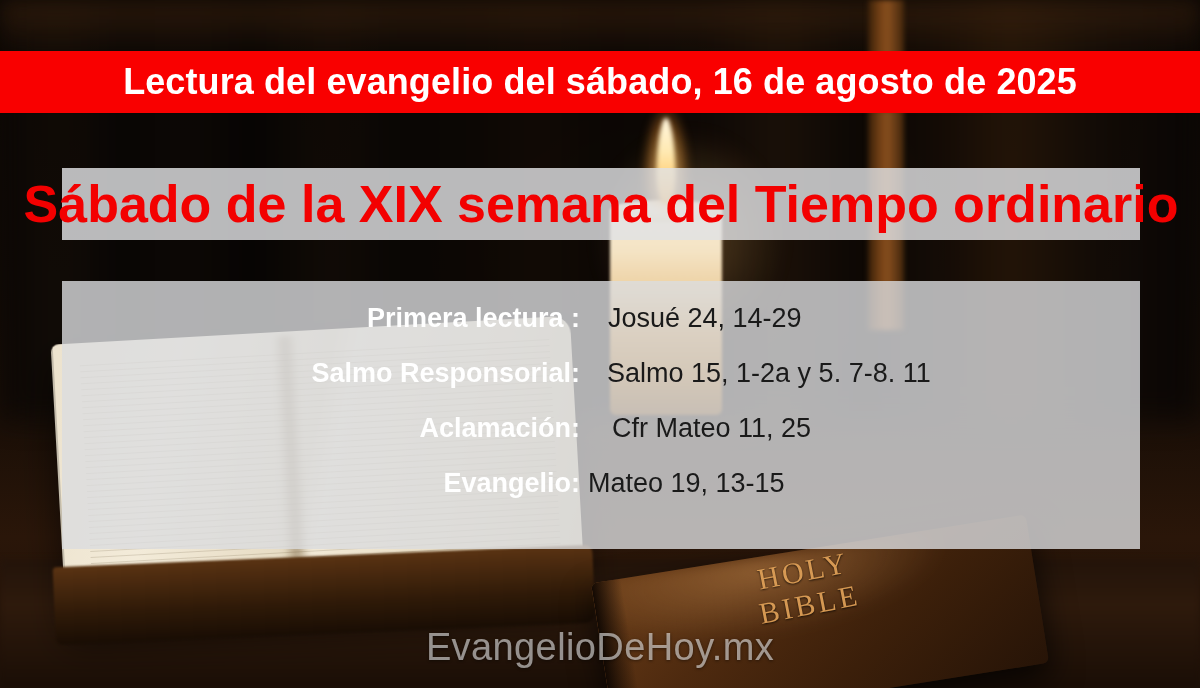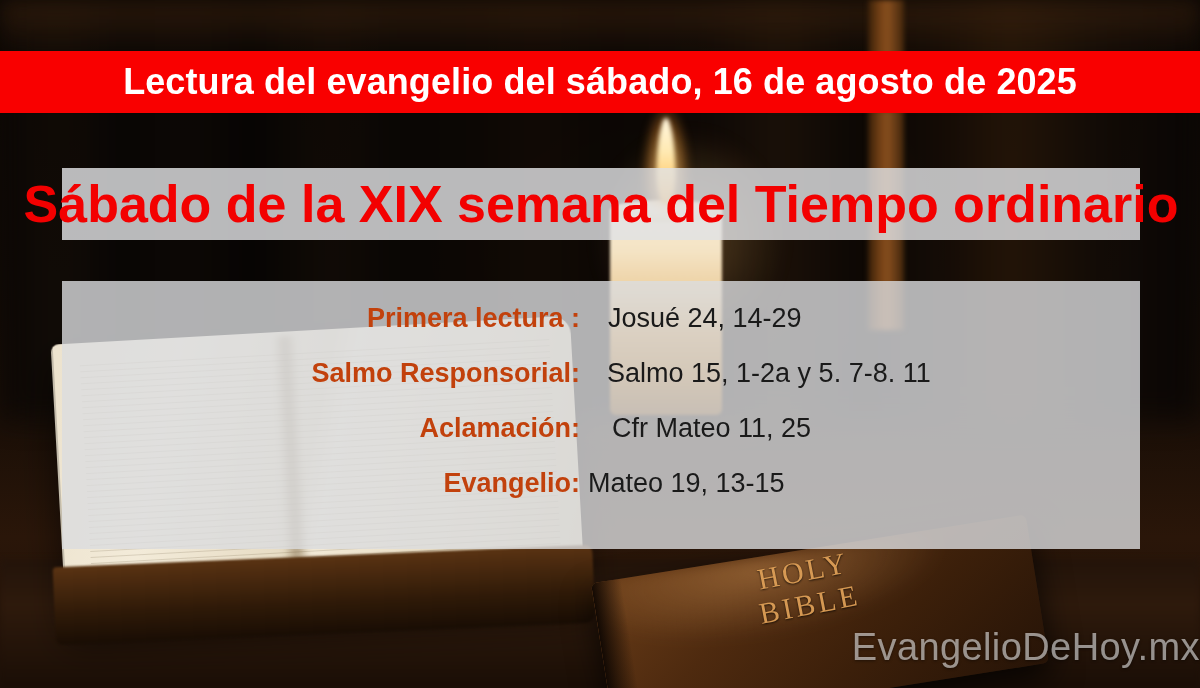--- a/index.html
+++ b/index.html
@@ -229,42 +229,42 @@
     box-sizing: border-box;
   }
   .reading-row {
     display: flex;
     align-items: baseline;
     height: 55px;
   }
   .reading-label {
     width: 518px;
     text-align: right;
-    color: #c2410c;
+    color: #ffffff;
     font-size: 27px;
     font-weight: bold;
     white-space: nowrap;
   }
   .reading-value {
     color: #1a1a1a;
     font-size: 27px;
     font-weight: normal;
     white-space: nowrap;
     padding-left: 18px;
   }
   .reading-row.r1 .reading-value { padding-left: 28px; }
   .reading-row.r2 .reading-value { padding-left: 27px; text-align: right; }
   .reading-row.r3 .reading-value { padding-left: 32px; }
   .reading-row.r4 .reading-value { padding-left: 8px; }
 
   .watermark {
     position: absolute;
     left: 0; top: 626px;
     width: 1200px;
-    text-align: right;
+    text-align: center;
     color: rgba(255,255,255,0.55);
     font-size: 38px;
     letter-spacing: 0.4px;
     z-index: 6;
     text-shadow: 0 1px 3px rgba(0,0,0,0.45);
   }
 </style>
 </head>
 <body>
 

